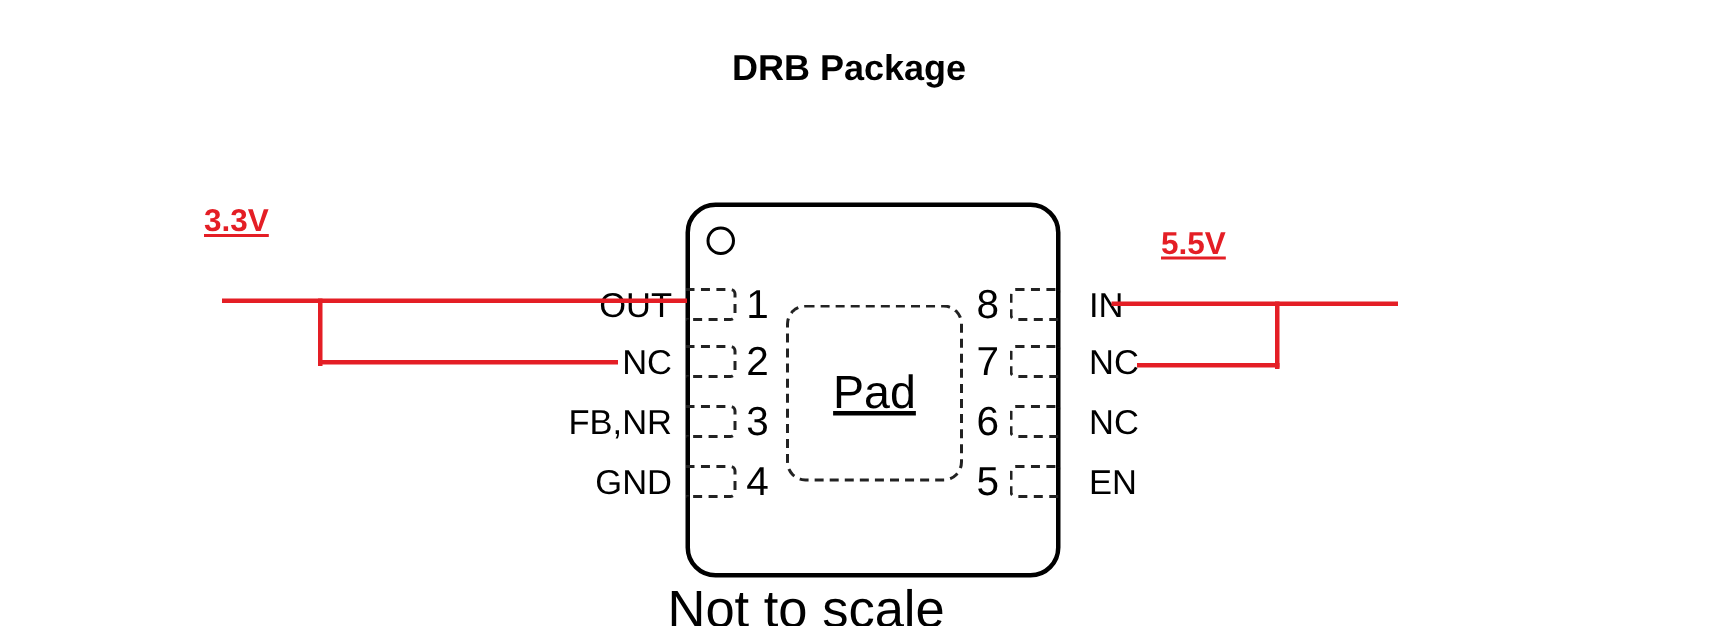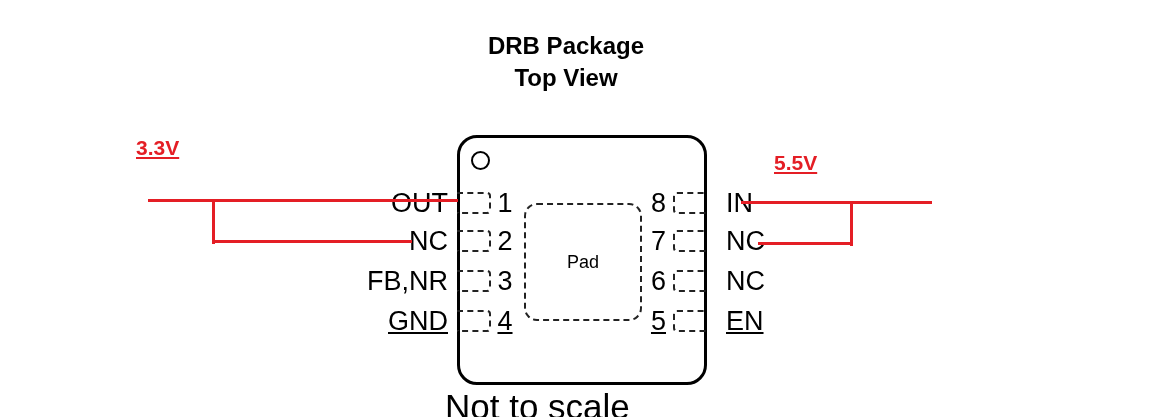--- a/index.html
+++ b/index.html
@@ -32,34 +32,34 @@
   .pad.right { left: 661px; border-right: none; border-radius: 4px 0 0 4px; }
   .row1 .pad, .pad.r1 { top: 180px; }
   .pad.r2 { top: 218px; }
   .pad.r3 { top: 258px; }
   .pad.r4 { top: 298px; }
 
   
   .pin-num { font-size: 27px; line-height: 27px; white-space: nowrap; z-index: 2; }
   .pin-num.left  { left: 482px; width: 22px; text-align: center; }
   .pin-num.right { left: 628px; width: 26px; text-align: right; }
-  .trow1 { top: 178px; } .trow2 { top: 216px; } .trow3 { top: 256px; } .trow4 { top: 296px; text-decoration: underline; }
+  .trow1 { top: 178px; } .trow2 { top: 216px; } .trow3 { top: 256px; } .trow4 { top: 296px; }
 
   
-  .pin-label { font-size: 27px; line-height: 27px; white-space: nowrap; z-index: 2; }
+  .pin-label { font-size: 23px; line-height: 27px; white-space: nowrap; z-index: 2; }
   .pin-label.left  { left: 236px; width: 200px; text-align: right; }
   .pin-label.right { left: 714px; width: 200px; text-align: left; }
 
   
   .thermal-pad {
     left: 512px; top: 191px; width: 118px; height: 118px;
     border: 2.5px dashed var(--dash-gray, #222); border-radius: 13px;
     display: flex; align-items: center; justify-content: center; z-index: 2;
   }
-  .thermal-pad span { font-size: 18px; }
+  .thermal-pad span { font-size: 31px; text-decoration: underline; }
 
   
   .footnote { left: 433px; top: 381px; font-size: 35px; line-height: 28px; z-index: 1; }
 
   
   .volt-label { font-size: 21px; font-weight: bold; color: var(--annotation-red, #e41e25); z-index: 6; white-space: nowrap; }
   .v33 { left: 124px; top: 124px; text-decoration: underline; }
   .v55 { left: 762px; top: 139px; text-decoration: underline; }
   .wire { background: var(--annotation-red, #e41e25); z-index: 5; }
   .wire.h { height: 3px; }
@@ -69,21 +69,20 @@
   .w-l2 { left: 200px; top: 228px; width: 200px; }
   .w-r1 { left: 729px; top: 189px; width: 191px; }
   .w-rv { left: 838px; top: 189px; height: 45px; }
   .w-r2 { left: 746px; top: 230px; width: 95px; }
 </style>
 </head>
 <body>
 
 <div class="abs title-block">
   <div class="title-line">DRB Package</div>
-  <div class="title-line">Top View</div>
 </div>
 
 <div class="abs package-outline"></div>
 <div class="abs pin1-circle"></div>
 
 <div class="abs thermal-pad">
   <span>Pad</span>
 </div>
 
 <div class="abs pad left r1"></div>

